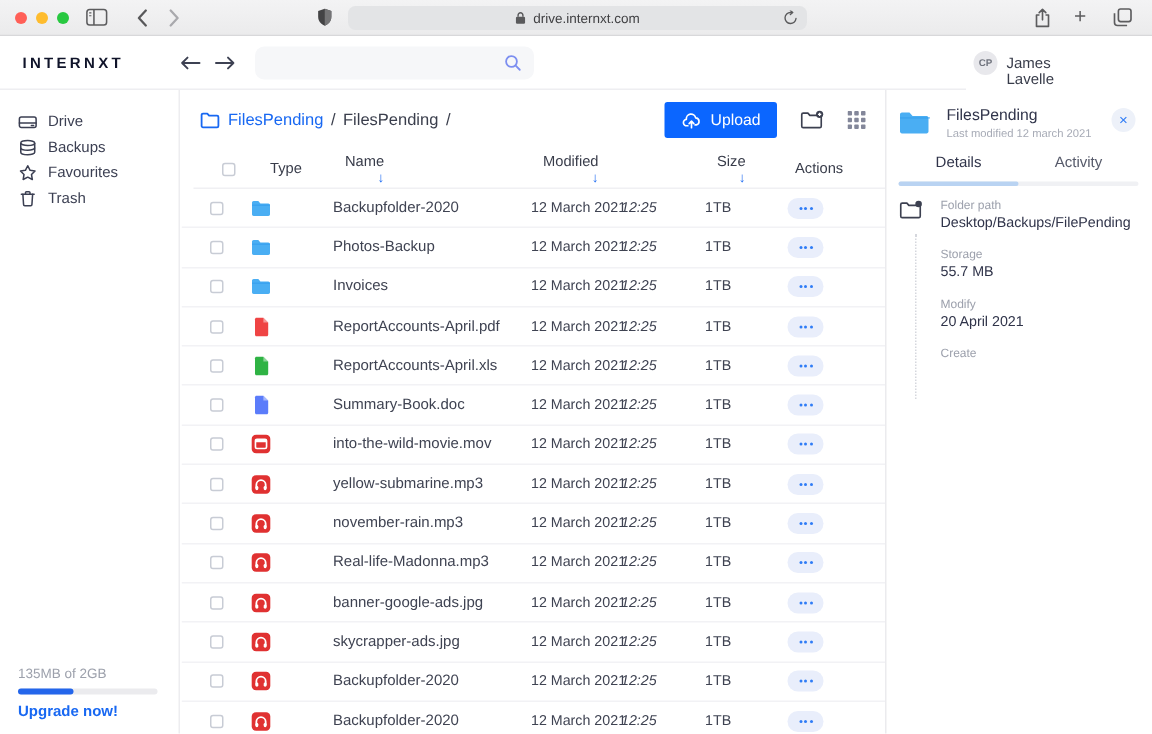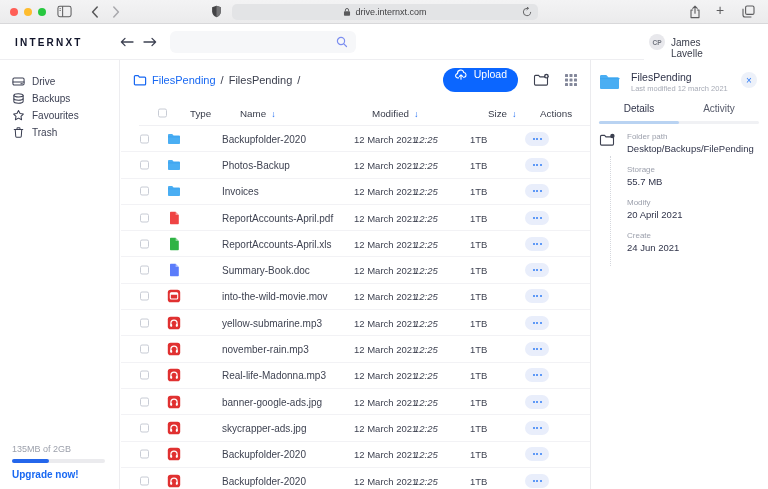--- a/index.html
+++ b/index.html
@@ -51,34 +51,34 @@
   .storage .fill { height:4px; border-radius:2px; background:#2466eb; width:40%; }
   .storage .upg { margin-top:6px; font-size:10px; font-weight:bold; color:#1868f2; }
 
   
   .main { position:absolute; top:60px; left:121px; width:469px; bottom:0; background:#fff; }
   .toolbar { position:absolute; top:0; left:0; right:0; height:40px; display:flex;
     align-items:center; padding:0 12px; }
   .crumbs { display:flex; align-items:center; gap:5px; font-size:11px; }
   .crumb-link { color:#1868f2; } .crumb-sep,.crumb-cur { color:#3a3e4c; }
   .spacer { flex:1; }
-  .upload-btn { height:24px; padding:0 11px; border-radius:12px; background:#0b66ff; color:#fff;
-    font-size:10.5px; display:flex; gap:6px; border:0; cursor:pointer;
+  .upload-btn { height:24px; padding:0 11px; border-radius:2px; background:#0b66ff; color:#fff;
+    font-size:10.5px; display:flex; align-items:center; gap:6px; border:0; cursor:pointer;
     font-family:"Liberation Sans", sans-serif; }
   .tool-ic { margin-left:15px; cursor:pointer; }
 
-  .thead { position:absolute; top:40px; left:18px; right:0; height:26px;
+  .thead { position:absolute; top:40px; left:8px; right:0; height:26px;
     border-bottom:1px solid #f0f0f3; font-size:9.8px; color:#383c4a; }
   .thead > * , .row > * { position:absolute; top:50%; transform:translateY(-50%); }
   .cb { width:9px; height:9px; border:1px solid #c8ccd5; border-radius:2px; background:#fff; }
   .col-cb { left:19px; } .col-type { left:51px; } .col-name { left:101px; }
   .col-mod { left:233px; } .col-time { left:293px;font-style:italic; } .col-size { left:349px; }
   .col-act { left:401px; }
   .sort { color:#1868f2; font-size:9px; margin-left:5px; }
-  .hgroup { display:flex; align-items:flex-end; }
+  .hgroup { display:flex; align-items:flex-end;flex-direction:column; }
 
   .rows { position:absolute; top:66px; left:0; right:0; bottom:0; overflow:hidden; }
   .row { position:relative; height:26.3px; border-bottom:1px solid #f2f2f5; font-size:9.5px;
     color:#3f4352; }
   .row .ficon { left:46px; width:14px; height:14px; }
   .row .name { left:101px; font-size:10px; }
   .actions-pill { left:404px; width:24px; height:14px; border-radius:7px; background:#e9eefb;
     display:flex; align-items:center; justify-content:center; gap:1.5px; cursor:pointer; }
   .actions-pill i { width:2px; height:2px; border-radius:50%; background:#2f7cf6; }
 
@@ -630,17 +630,16 @@
     <div class="f-value">55.7 MB</div>
   </div>
 
   <div class="field">
     <div class="f-label">Modify</div>
     <div class="f-value">20 April 2021</div>
   </div>
 
   <div class="field">
     <div class="f-label">Create</div>
-    <div class="f-value">24 Jun 2021</div>
   </div>
 </div>
   </div>
 </aside>
 
 </body></html>

